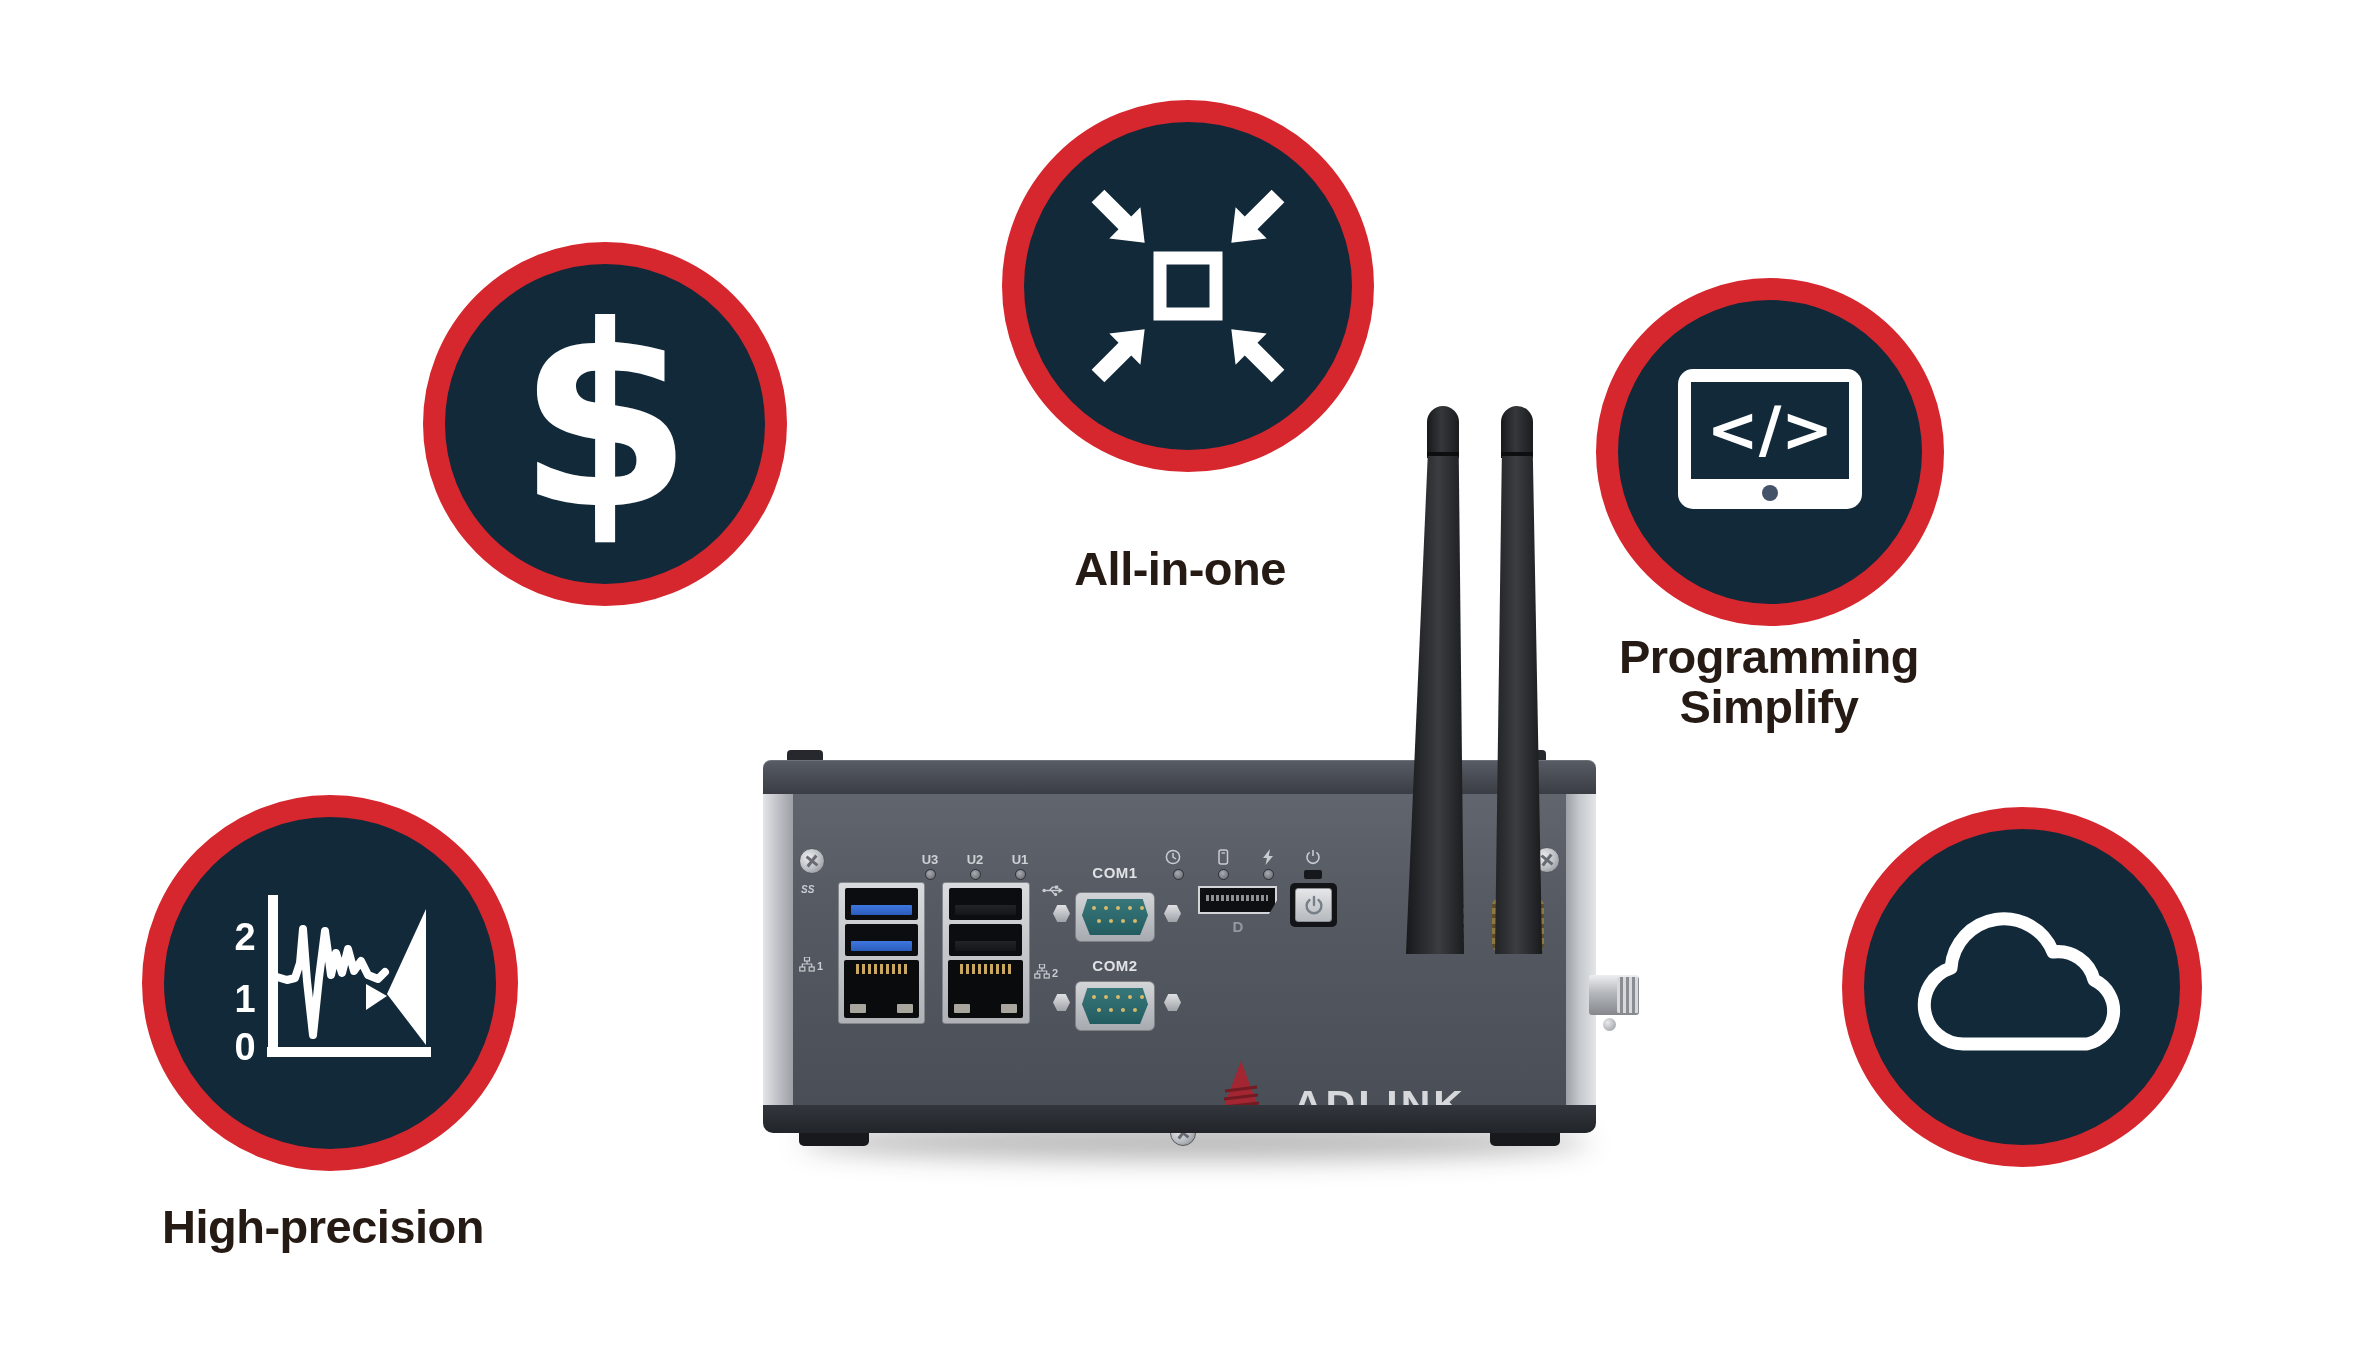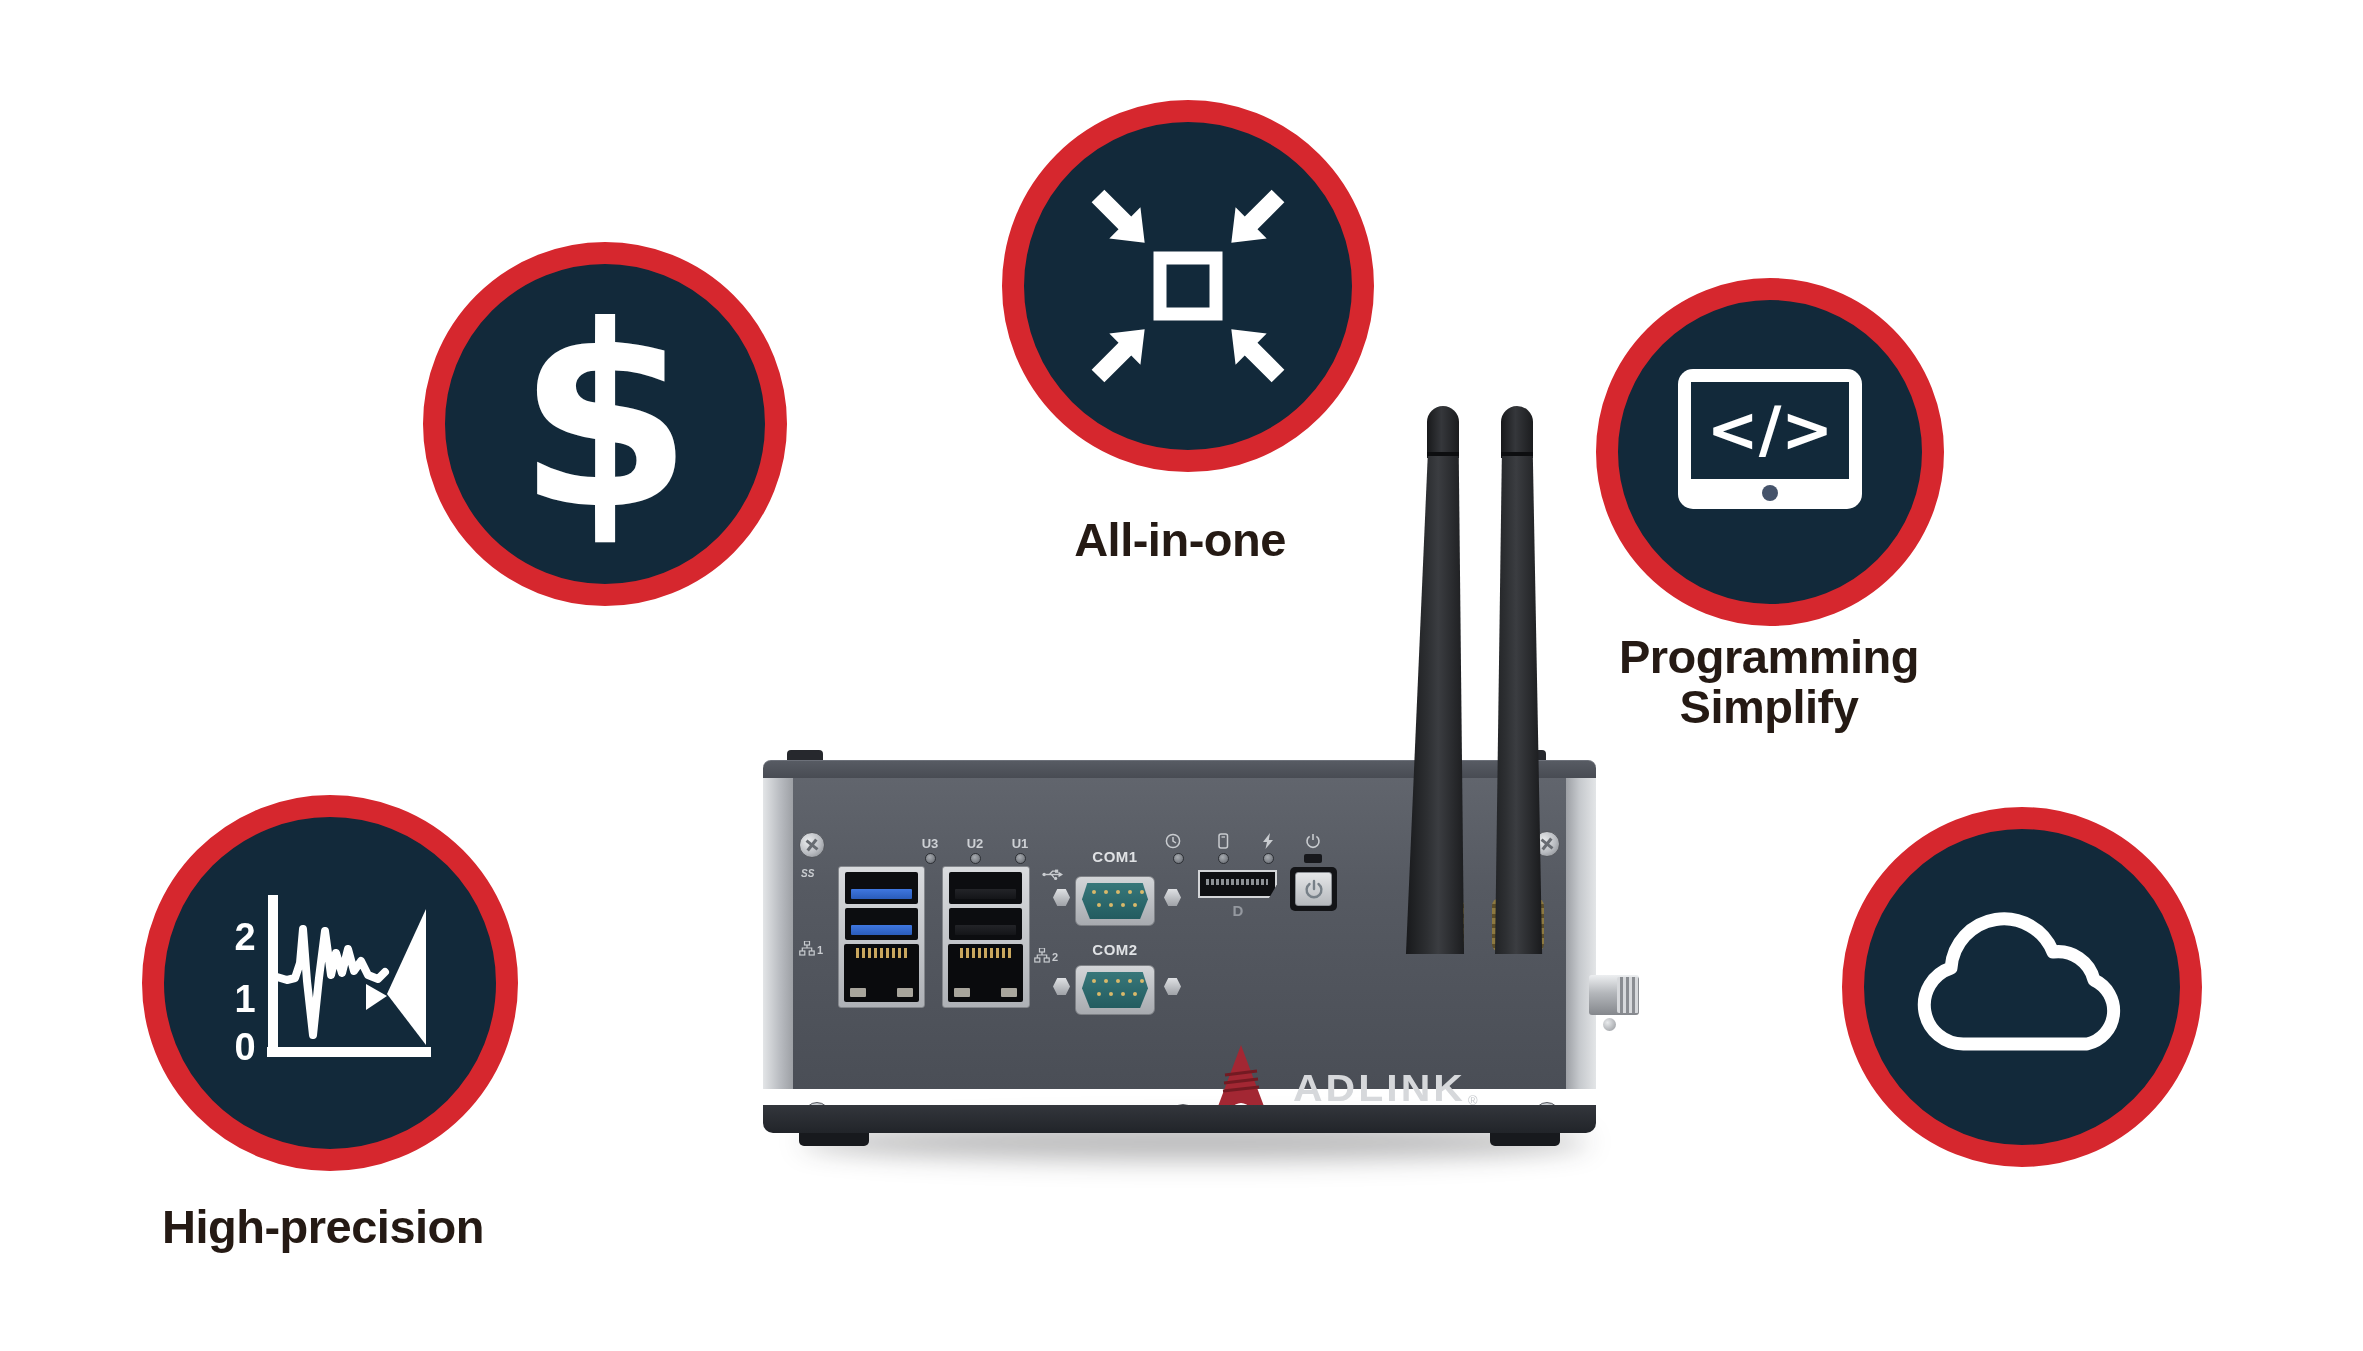--- a/index.html
+++ b/index.html
@@ -26,40 +26,40 @@
   }
   .f-simplify svg{margin-bottom:26px;}
   .f-data svg{margin-bottom:14px;}
 
   
   .flabel{
     position:absolute;text-align:center;color:#251a14;
     font-size:47px;font-weight:700;letter-spacing:-0.5px;line-height:50px;
   }
   .l-cost{left:403px;top:648px;width:400px;}
-  .l-all{left:980px;top:515px;width:400px;}
+  .l-all{left:980px;top:544px;width:400px;}
   .l-simplify{left:1569px;top:632px;width:400px;}
   .l-precision{left:123px;top:1202px;width:400px;}
   .l-data{left:1793px;top:1202px;width:460px;}
 
   
   .dev-shadow{
     position:absolute;left:800px;top:1124px;width:790px;height:36px;
     background:rgba(22,24,28,.30);border-radius:50%;filter:blur(13px);z-index:1;
   }
   .device{position:absolute;left:763px;top:748px;width:833px;height:400px;z-index:2;}
   .bump{position:absolute;top:2px;width:36px;height:12px;background:#26282d;border-radius:4px 4px 0 0;}
   .bump.bl{left:24px;} .bump.br{left:747px;}
   .dev-cap{
     position:absolute;left:0;top:12px;width:833px;height:34px;
     background:linear-gradient(#575b63,#3a3d44);border-radius:8px 8px 0 0;
     border-top:1px solid #6d717a;box-sizing:border-box;
   }
   .dev-face{
-    position:absolute;left:0;top:30px;width:833px;height:311px;
+    position:absolute;left:0;top:46px;width:833px;height:311px;
     background:linear-gradient(180deg,#61656d 0%,#565a62 35%,#4a4e56 100%);
   }
   .silver{position:absolute;top:0;width:30px;height:311px;
     background:linear-gradient(90deg,#e3e5e7,#babdc2 55%,#9da0a5);}
   .silver.sl{left:0;} .silver.sr{left:803px;background:linear-gradient(90deg,#9da0a5,#c6c9cd 45%,#e3e5e7);}
   .screw{position:absolute;width:26px;height:26px;border-radius:50%;
     background:radial-gradient(circle at 35% 35%,#eceef0,#b9bcc1 55%,#7d8186);
     border:1px solid #55585e;box-sizing:border-box;}
   .screw::before,.screw::after{content:"";position:absolute;left:50%;top:50%;background:#686c72;}
   .screw::before{width:14px;height:3px;transform:translate(-50%,-50%) rotate(38deg);}

